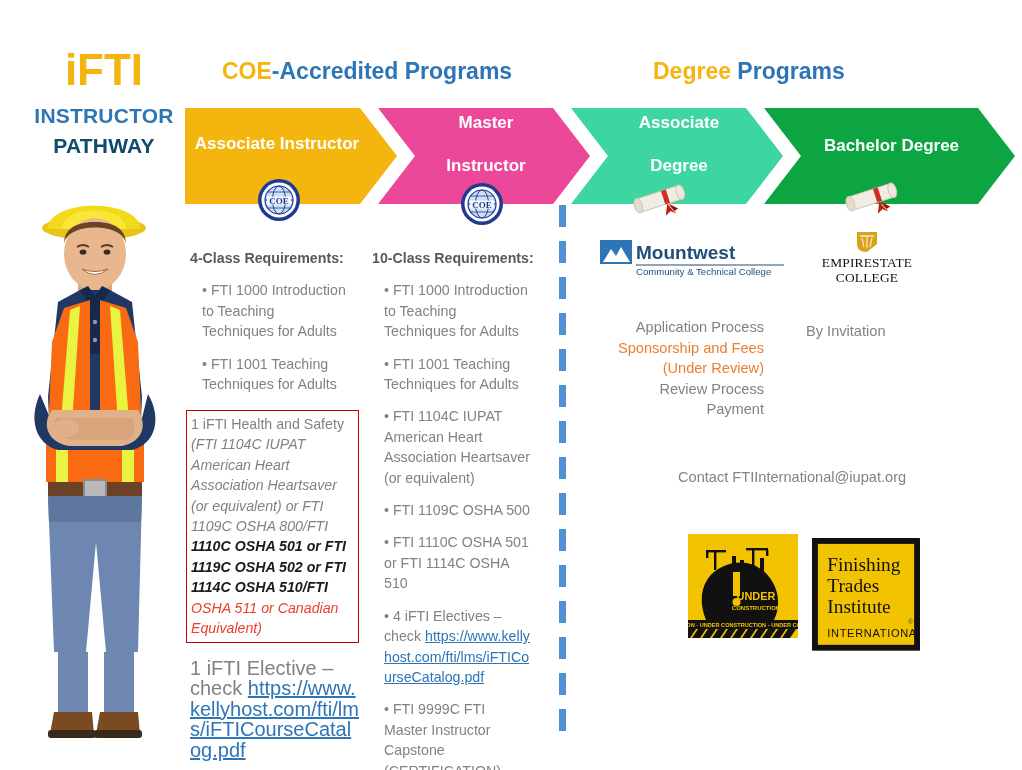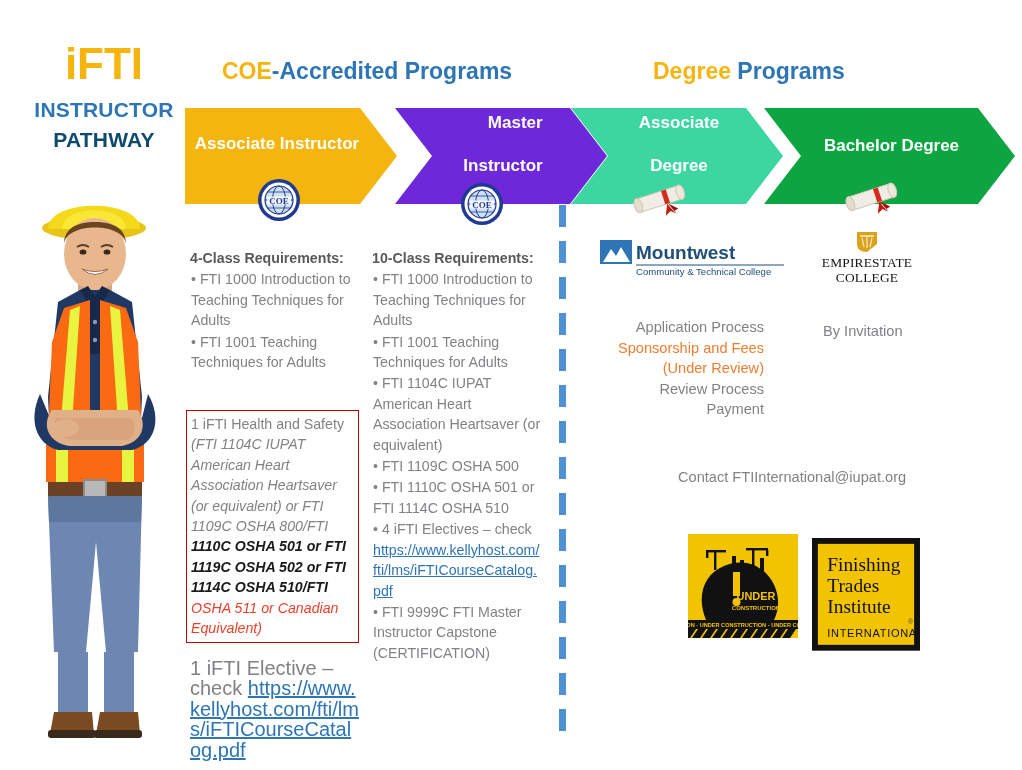--- a/index.html
+++ b/index.html
@@ -8,21 +8,21 @@
     background:#ffffff;
     font-family:"Liberation Sans", sans-serif;
     overflow:hidden;
     position:relative;
   }
   #root{position:absolute;left:0;top:0;width:1022px;height:770px;}
 
   
   .brand{position:absolute;left:0;top:42px;width:208px;text-align:center;}
   .brand-title{
-    font-size:44px;font-weight:bold;color:#F5B50F;letter-spacing:0px;line-height:1.0;
+    font-size:44px;font-weight:bold;color:#F5B50F;letter-spacing:0px;line-height:1.0;margin-top:6px;
   }
   .brand-sub1{font-size:21px;font-weight:bold;color:#2E75B6;margin-top:12px;letter-spacing:.2px;}
   .brand-sub2{font-size:21px;font-weight:bold;color:#0c4a6e;margin-top:6px;letter-spacing:.2px;}
 
   
   .worker{position:absolute;left:10px;top:182px;width:180px;height:576px;}
   .w-svg{display:block;width:180px;height:576px;}
 
   
   .sec-title{position:absolute;font-size:23px;font-weight:bold;white-space:nowrap;}
@@ -36,23 +36,23 @@
   .chev{
     position:absolute;top:0;height:96px;
     display:flex;align-items:center;justify-content:center;
     color:#ffffff;font-weight:bold;font-size:17px;text-align:center;line-height:1.25;
     box-sizing:border-box;
   }
   .chev span{display:block;padding:0 6px;}
   #chev1{left:0;width:212px;background:#F5B50F;
     clip-path:polygon(0 0, 175px 0, 212px 48px, 175px 96px, 0 96px);
     padding-right:28px;}
-  #chev2{left:210px;width:212px;background:#6d28d9;
+  #chev2{left:193px;width:212px;background:#ec4899;
     clip-path:polygon(0 0, 175px 0, 212px 48px, 175px 96px, 0 96px, 37px 48px);
-    padding-left:30px;padding-right:26px;text-align:right;}
+    padding-left:30px;padding-right:26px;}
   #chev3{left:386px;width:212px;background:#3DD6A0;
     clip-path:polygon(0 0, 175px 0, 212px 48px, 175px 96px, 0 96px, 37px 48px);
     padding-left:30px;padding-right:26px;}
   #chev4{left:579px;width:251px;background:#0CA542;
     clip-path:polygon(0 0, 214px 0, 251px 48px, 214px 96px, 0 96px, 37px 48px);
     padding-left:30px;padding-right:26px;}
   .chev-lbl{position:relative;top:-12px;}
   .chev-lbl.nooffset{top:-10px;}
 
   
@@ -70,21 +70,21 @@
     position:absolute;left:559px;top:205px;width:7px;height:530px;
     background:repeating-linear-gradient(to bottom,#4F90D4 0,#4F90D4 22px,
       rgba(255,255,255,0) 22px,rgba(255,255,255,0) 36px);
   }
 
   
   .col{position:absolute;font-size:14.2px;line-height:20.4px;color:#808285;}
   #col-left{left:190px;top:248px;width:170px;}
   #col-mid{left:372px;top:248px;width:170px;}
   .col-head{font-weight:bold;color:#595959;font-size:14.2px;}
-  .col p{margin:1px;}
+  .col p{margin:12px;}
   .lnk{color:#2E75B6;text-decoration:underline;word-break:break-all;}
 
   
   .redbox{
     position:absolute;left:186px;top:410px;width:173px;
     border:1.4px solid #C00000;box-sizing:border-box;
     padding:3px 4px 4px 4px;
     font-size:14.2px;line-height:20.4px;
   }
   .rb-gray{color:#808285;font-style:italic;}
@@ -94,21 +94,21 @@
 
   #left-tail{position:absolute;left:190px;top:658px;width:172px;font-size:20px;line-height:20.4px;color:#808285;}
 
   
   .logo-mw{position:absolute;left:600px;top:238px;width:186px;height:40px;}
   .logo-esc{position:absolute;left:812px;top:230px;width:110px;height:56px;}
 
   .deg-list{position:absolute;left:572px;top:317px;width:192px;text-align:right;
     font-size:14.6px;line-height:20.6px;color:#808285;}
   .deg-or{color:#ED7D31;}
-  .by-inv{position:absolute;left:806px;top:323px;font-size:14.6px;color:#808285;margin-left:17px;}
+  .by-inv{position:absolute;left:806px;top:323px;font-size:14.6px;color:#808285;}
 
   .contact{position:absolute;left:678px;top:469px;font-size:14.6px;color:#808285;white-space:nowrap;}
 
   .logo-uc{position:absolute;left:688px;top:534px;width:110px;height:104px;}
   .logo-fti{position:absolute;left:812px;top:538px;width:108px;height:96px;}
   .reg-mark{position:absolute;left:908px;top:618px;font-size:7px;color:#555;}
 </style>
 </head>
 <body>
 

